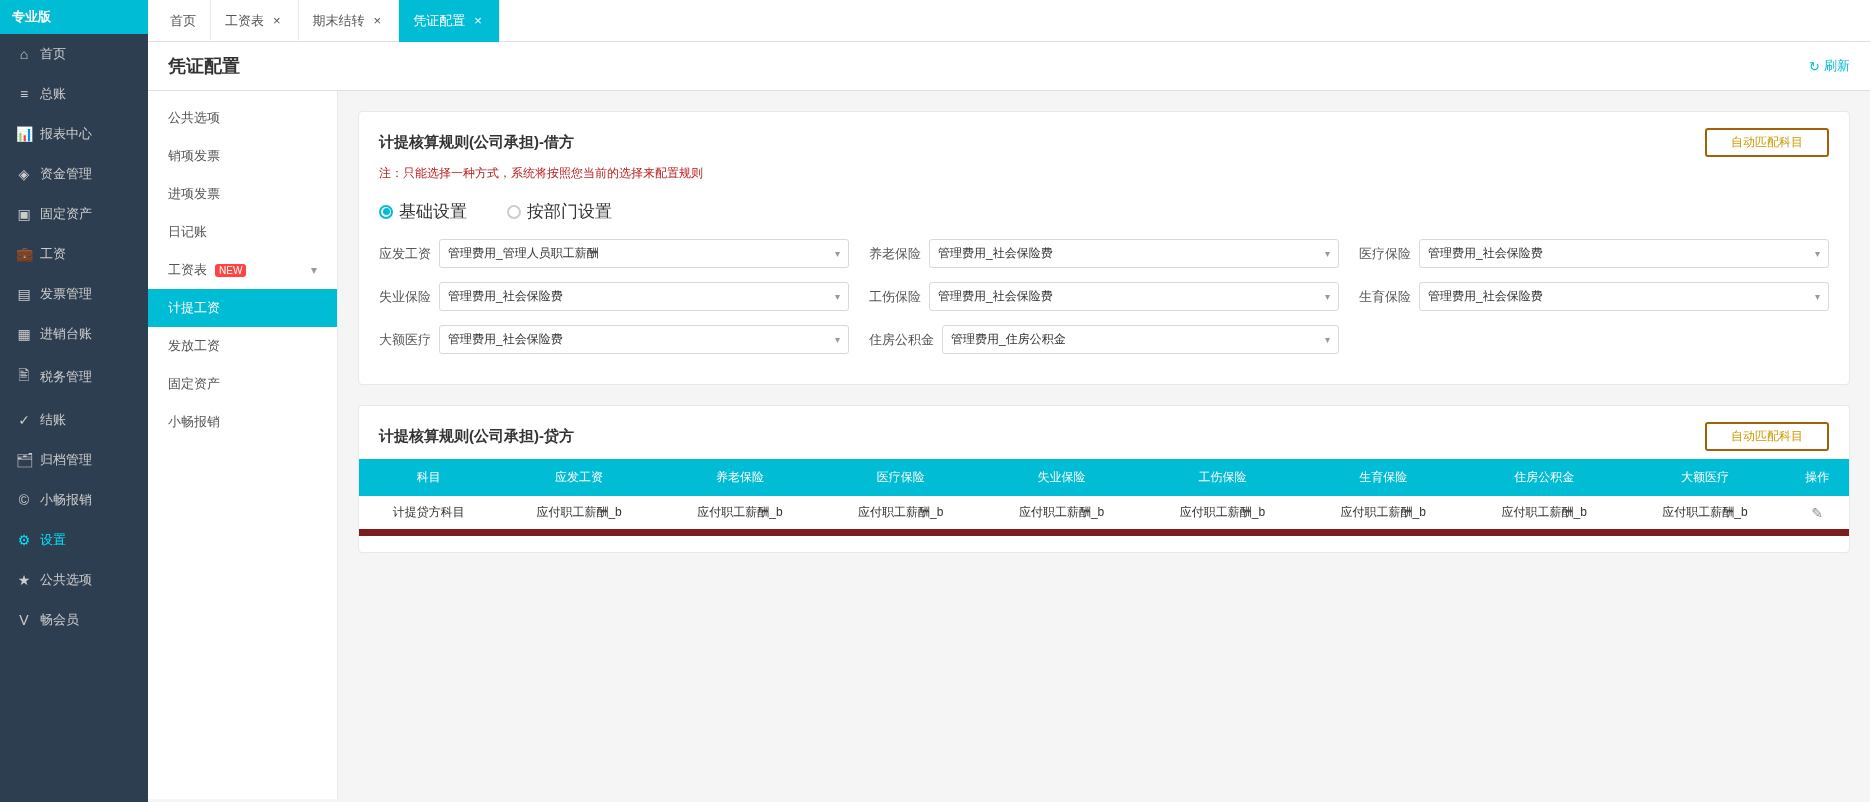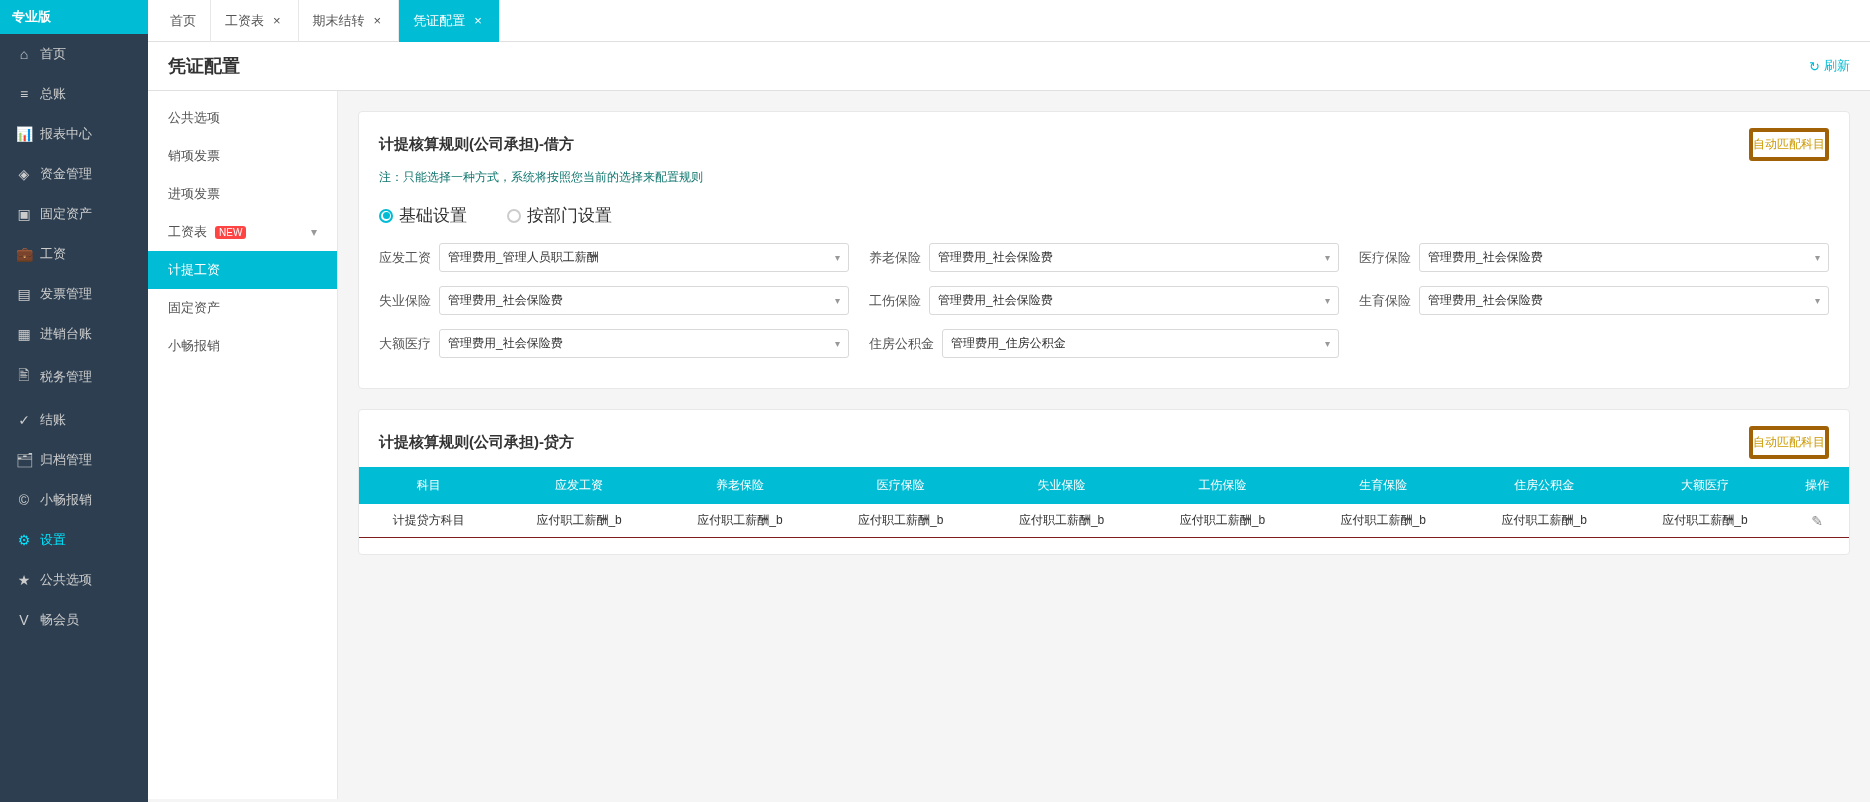--- a/index.html
+++ b/index.html
@@ -152,30 +152,30 @@
       display: flex;
       align-items: center;
       justify-content: space-between;
     }
     .section-title {
       font-size: 15px;
       font-weight: bold;
       color: #333;
     }
     .auto-match-btn {
-      border: 4px solid #a16207;
+      border: 2px solid #a16207;
       color: #cc9900;
       background: #fff;
-      padding: 4px 0;
+      padding: 4px 24px;
       border-radius: 3px;
       cursor: pointer;
       font-size: 12px;
     }
     .note-text {
-      color: #0f766e;
+      color: #b91c1c;
       font-size: 12px;
       padding: 0 20px 10px;
       font-family: Liberation Serif, serif;
     }
 
     
     .radio-group {
       display: flex;
       align-items: center;
       gap: 40px;
@@ -260,21 +260,21 @@
       background: #00bcd4;
       color: white;
       padding: 10px 8px;
       text-align: center;
       font-weight: normal;
       border: none;
     }
     .data-table td {
       padding: 8px;
       text-align: center;
-      border-bottom: 1px solid #7f1d1d;
+      border-bottom: 7px solid #7f1d1d;
       color: #333;
     }
     .edit-icon {
       color: #888;
       cursor: pointer;
       font-size: 14px;
     }
     .cell-value {
       color: #333;
       font-size: 12px;
@@ -384,27 +384,33 @@
     <div class="left-nav">
       <div class="left-nav-item">
         <span>公共选项</span>
       </div>
       <div class="left-nav-item">
         <span>销项发票</span>
       </div>
       <div class="left-nav-item">
         <span>进项发票</span>
       </div>
+      <div class="left-nav-item">
+        <span>日记账</span>
+      </div>
       <div class="left-nav-item" style="justify-content:flex-start; gap:4px;">
         <span>工资表</span>
         <span class="new-badge">NEW</span>
         <span style="margin-left:auto; color:#999; font-size:12px;">▾</span>
       </div>
       <div class="left-nav-item active">
         <span>计提工资</span>
+      </div>
+      <div class="left-nav-item">
+        <span>发放工资</span>
       </div>
       <div class="left-nav-item">
         <span>固定资产</span>
       </div>
       <div class="left-nav-item">
         <span>小畅报销</span>
       </div>
     </div>
 
     <div class="right-content">

